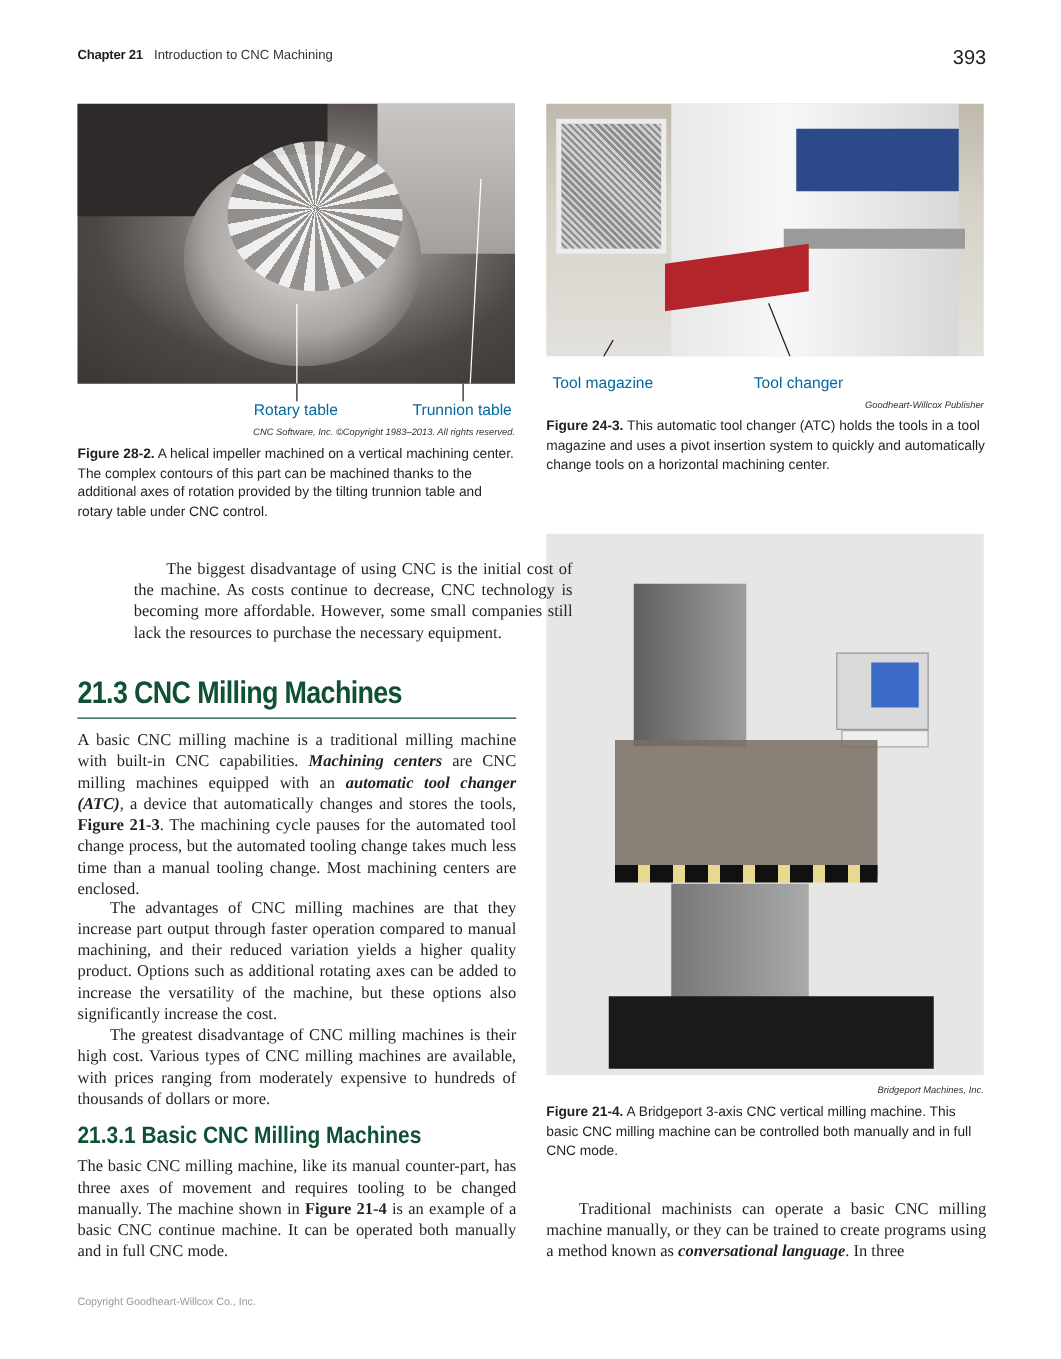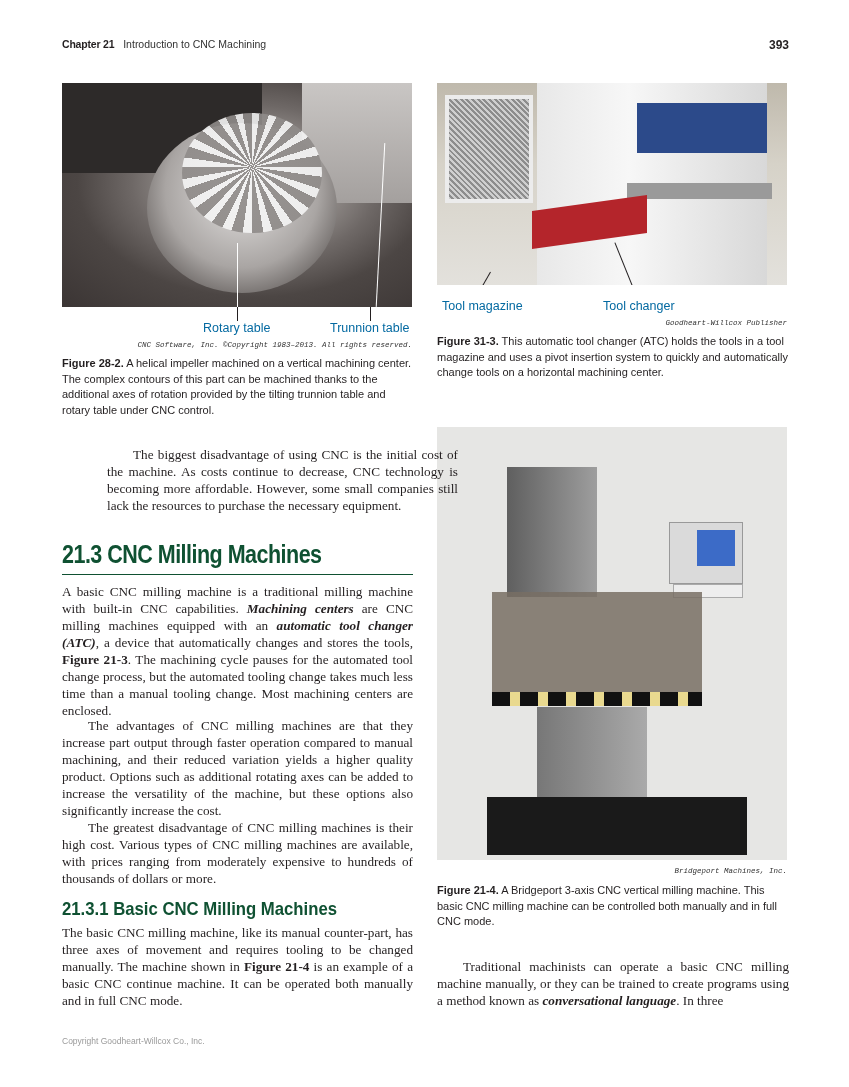--- a/index.html
+++ b/index.html
@@ -1,21 +1,21 @@
 <!DOCTYPE html>
 <html><head>
 <meta charset="utf-8">
 <style>
   html, body { margin: 0; padding: 0; background: #ffffff; }
   body { width: 849px; height: 1087px; position: relative; overflow: hidden; font-family: "Liberation Serif", serif; color: #231f20; }
   .abs { position: absolute; }
   .header { top: 38px; left: 62px; width: 727px; height: 16px; font-family: "Liberation Sans", sans-serif; font-size: 10.5px; }
   .header .chap { font-weight: bold; letter-spacing: -0.2px; }
   .header .title { margin-left: 6px; color: #333; margin-top: 44px; }
-  .header .pnum { position: absolute; right: 0; top: 0; font-weight: bold; font-size: 12px; text-align: center; }
+  .header .pnum { position: absolute; right: 0; top: 0; font-weight: normal; font-size: 16px; text-align: center; }
 
   .photo { overflow: hidden; }
   .fig2 { left: 62px; top: 83px; width: 350px; height: 224px; background: radial-gradient(ellipse at 55% 45%, #d8d5d3 0%, #9a9592 25%, #6e6866 45%, #4c4644 65%, #3b3534 100%); }
   .fig2 .dark { position: absolute; left: 0; top: 0; width: 200px; height: 90px; background: #2d2a29; }
   .fig2 .wall { position: absolute; right: 0; top: 0; width: 110px; height: 120px; background: linear-gradient(180deg,#c9c6c4,#a4a09e); }
   .fig2 .base { position: absolute; left: 85px; top: 40px; width: 190px; height: 170px; border-radius: 50%; background: radial-gradient(circle at 50% 40%, #e6e4e3, #a9a5a3 55%, #6b6664 80%); }
   .fig2 .imp { position: absolute; left: 120px; top: 30px; width: 140px; height: 120px; border-radius: 50%; background: repeating-conic-gradient(from 0deg at 50% 45%, #f4f4f4 0 8deg, #8f8b89 8deg 18deg); opacity: 0.9; }
   .arrow { position: absolute; width: 1px; background: #ffffff; }
   .arrow.dark { background: #231f20; }
   .fig3 { left: 437px; top: 83px; width: 350px; height: 202px; background: linear-gradient(180deg,#bfb9ac 0%, #d6d2c8 40%, #e3e1dc 100%); }
@@ -28,21 +28,21 @@
   .fig4 .col { position: absolute; left: 70px; top: 40px; width: 90px; height: 130px; background: linear-gradient(90deg,#5f5f5f,#9e9e9e); }
   .fig4 .guard { position: absolute; left: 55px; top: 165px; width: 210px; height: 110px; background: rgba(120,110,100,0.85); }
   .fig4 .table { position: absolute; left: 55px; top: 265px; width: 210px; height: 14px; background: repeating-linear-gradient(90deg,#111 0 18px,#e9d98f 18px 28px); }
   .fig4 .knee { position: absolute; left: 100px; top: 280px; width: 110px; height: 120px; background: linear-gradient(90deg,#777,#aaa); }
   .fig4 .pan { position: absolute; left: 50px; top: 370px; width: 260px; height: 58px; background: #1a1a1a; }
   .fig4 .panel { position: absolute; left: 232px; top: 95px; width: 72px; height: 60px; background: #dadada; border: 1px solid #999; }
   .fig4 .screen { position: absolute; left: 260px; top: 103px; width: 38px; height: 36px; background: #3c6bc7; }
   .fig4 .kbd { position: absolute; left: 236px; top: 157px; width: 68px; height: 12px; background: #eeeeee; border: 1px solid #aaa; }
 
   .label { font-family: "Liberation Sans", sans-serif; font-size: 12.5px; color: #0369a1; white-space: nowrap; }
-  .credit { font-family: Liberation Mono, monospace; font-size: 7.5px; font-style: italic; color: #333; white-space: nowrap; }
+  .credit { font-family: Liberation Sans, sans-serif; font-size: 7.5px; font-style: italic; color: #333; white-space: nowrap; }
   .caption { font-family: "Liberation Sans", sans-serif; font-size: 11px; line-height: 15.5px; color: #231f20; }
   .caption b { font-weight: bold; }
 
   .para { font-family: "Liberation Serif", serif; font-size: 13.2px; line-height: 17px; text-align: justify; color: #231f20; }
   .para .indent { display: inline-block; width: 26px; }
   .h2 { font-family: "Liberation Sans", sans-serif; font-weight: bold; color: #0f5132; font-size: 25px; letter-spacing: -0.6px; transform: scaleX(0.86); transform-origin: left; white-space: nowrap; }
   .h2rule { height: 1px; background: #0f5132; }
   .h3 { font-family: "Liberation Sans", sans-serif; font-weight: bold; color: #0f5132; font-size: 19px; transform: scaleX(0.88); transform-origin: left; white-space: nowrap; }
   .footer { font-family: "Liberation Sans", sans-serif; font-size: 8.5px; color: #9a9a9a; }
 </style>
@@ -75,21 +75,21 @@
   <div class="blue"></div>
   <div class="mesh"></div>
   <div class="rail"></div>
   <div class="red"></div>
   <div class="arrow dark" style="left:49px; top:188px; height:16px; transform: rotate(30deg);"></div>
   <div class="arrow dark" style="left:186px; top:158px; height:46px; transform: rotate(-22deg);"></div>
 </div>
 <div class="abs label" style="left:442px; top:299px;">Tool magazine</div>
 <div class="abs label" style="left:603px; top:299px;">Tool changer</div>
 <div class="abs credit" style="right:62px; top:319px;">Goodheart-Willcox Publisher</div>
-<div class="abs caption" style="left:437px; top:334px; width:352px;"><b>Figure 31-3.</b><span> This automatic tool changer (ATC) holds the tools in a tool magazine and uses a pivot insertion system to quickly and automatically change tools on a horizontal machining center.</span></div>
+<div class="abs caption" style="left:437px; top:334px; width:352px;"><b>Figure 24-3.</b><span> This automatic tool changer (ATC) holds the tools in a tool magazine and uses a pivot insertion system to quickly and automatically change tools on a horizontal machining center.</span></div>
 
 <div class="abs photo fig4">
   <div class="col"></div>
   <div class="panel"></div>
   <div class="screen"></div>
   <div class="kbd"></div>
   <div class="guard"></div>
   <div class="table"></div>
   <div class="knee"></div>
   <div class="pan"></div>

